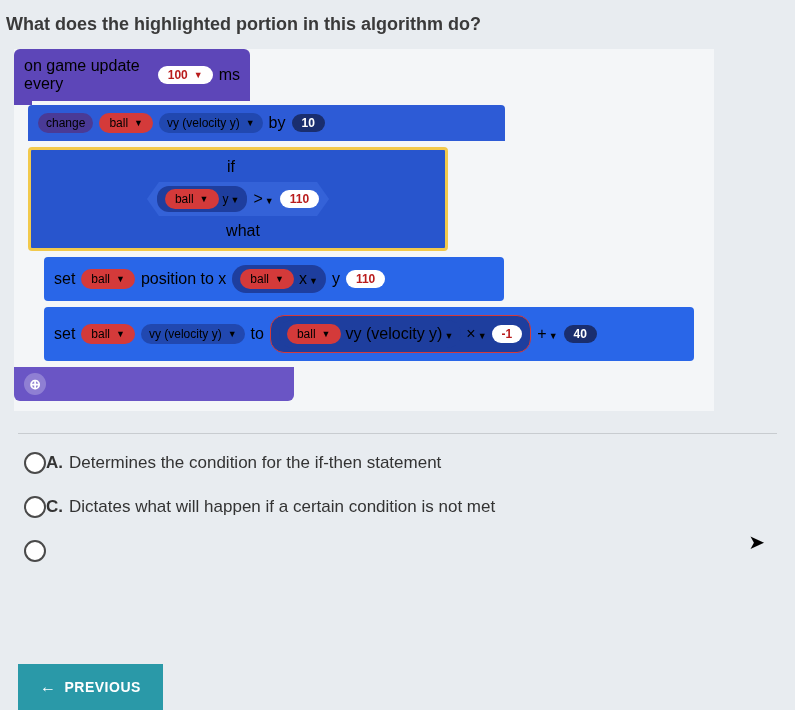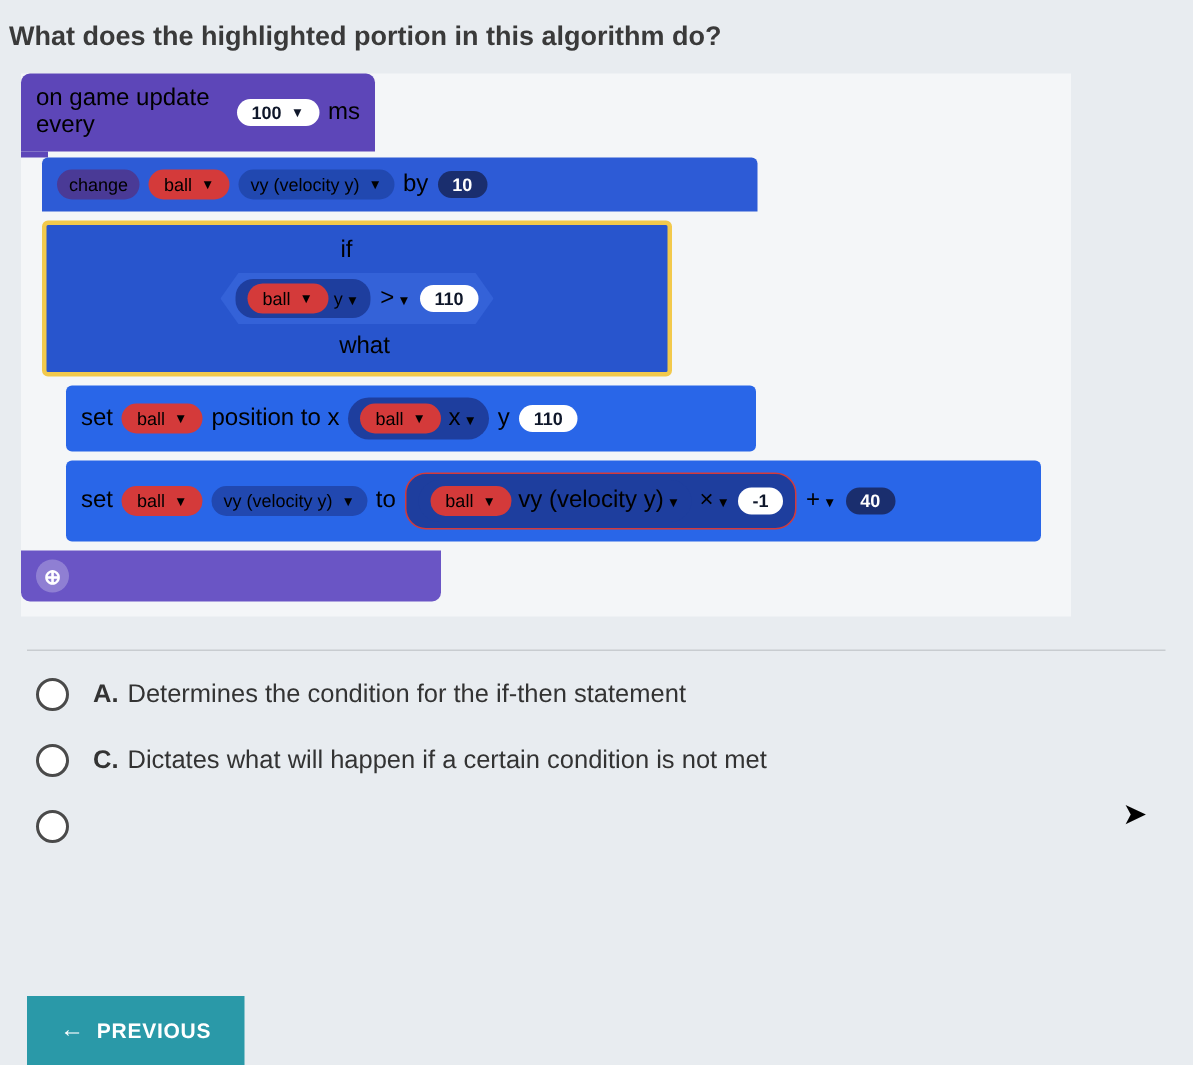--- a/index.html
+++ b/index.html
@@ -15,34 +15,34 @@
 
 .if-wrap { margin: 6px 0 6px 14px; }
 .if-row { background: #2855cd; width: 420px; padding: 8px 10px; border-radius: 4px; display:flex; align-items:center; gap:6px; border: 3px solid #f2c94c; flex-direction: column; }
 
 .inner-set { background: #2966e8; width: 460px; padding: 8px 10px; border-radius: 4px; display:flex; align-items:center; gap:6px; margin: 6px 0 6px 30px; }
 .inner-set2 { background: #2966e8; width: 650px; padding: 8px 10px; border-radius: 4px; display:flex; align-items:center; gap:6px; margin: 6px 0 6px 30px; }
 
 .plus-circle { background: #6a55c5; width: 280px; padding: 6px 10px; border-radius: 0 0 6px 6px; margin-left:0; }
 
 .pill-red { background: #d43a3a; padding: 3px 10px; border-radius: 12px; display:inline-flex; align-items:center; gap:4px; font-size: 12px; }
-.pill-white { background: #fff; color: #0f172a; padding: 2px 10px; border-radius: 12px; font-size: 12px; font-weight: bold; display:inline-flex; align-items:center; gap:4px; }
+.pill-white { background: #fff; color: #b91c1c; padding: 2px 10px; border-radius: 12px; font-size: 12px; font-weight: bold; display:inline-flex; align-items:center; gap:4px; }
 .pill-deep { background: #2148b0; padding: 3px 8px; border-radius: 12px; display:inline-flex; align-items:center; gap:4px; font-size: 12px; }
 .pill-purple-dark { background: #4a3a96; padding: 3px 8px; border-radius: 12px; display:inline-flex; align-items:center; gap:4px; font-size:12px;}
 .hex-outer { background: #3462d8; padding: 4px 10px; display:inline-flex; align-items:center; gap:6px; clip-path: polygon(12px 0, calc(100% - 12px) 0, 100% 50%, calc(100% - 12px) 100%, 12px 100%, 0 50%); }
 .dd { font-size: 9px; margin-left:2px; }
 
 .expr-wrap { background: #1e3e9e; padding: 4px 8px; border-radius: 14px; display:inline-flex; align-items:center; gap:5px; }
 
 .add-btn { width: 22px; height: 22px; border-radius: 50%; background: rgba(255,255,255,0.25); color:#fff; display:inline-flex; align-items:center; justify-content:center; font-size:14px; font-weight:bold; }
 
 hr.div { border: none; border-top: 1px solid #c8ccd0; margin: 22px 18px 18px 18px; }
 
 .options { padding: 0 18px; }
-.opt { display: flex; align-items: center; gap: 16px; margin: 1px 0 22px 6px; font-size: 17px; color: #333; }
+.opt { display: flex; align-items: center; margin: 1px 0 22px 6px; font-size: 17px; color: #333; }
 .radio { width: 22px; height: 22px; border: 2px solid #4a4a4a; border-radius: 50%; flex-shrink: 0; background:#fff; cursor:pointer; }
 .opt b { font-weight: 700; margin-right: 6px; }
 .opt .em { font-style: italic; }
 
 .prev-btn { position: absolute; left: 18px; bottom: 0; background: #2a99a8; color: #fff; border: none; padding: 14px 22px; font-size: 14px; font-weight: 600; letter-spacing: 0.5px; cursor:pointer; display:flex; align-items:center; gap:8px; }
 .prev-btn .arrow { font-size: 16px; }
 
 .cursor { position: absolute; right: 30px; top: 530px; font-size: 20px; color: #000; }
 </style>
 </head>

